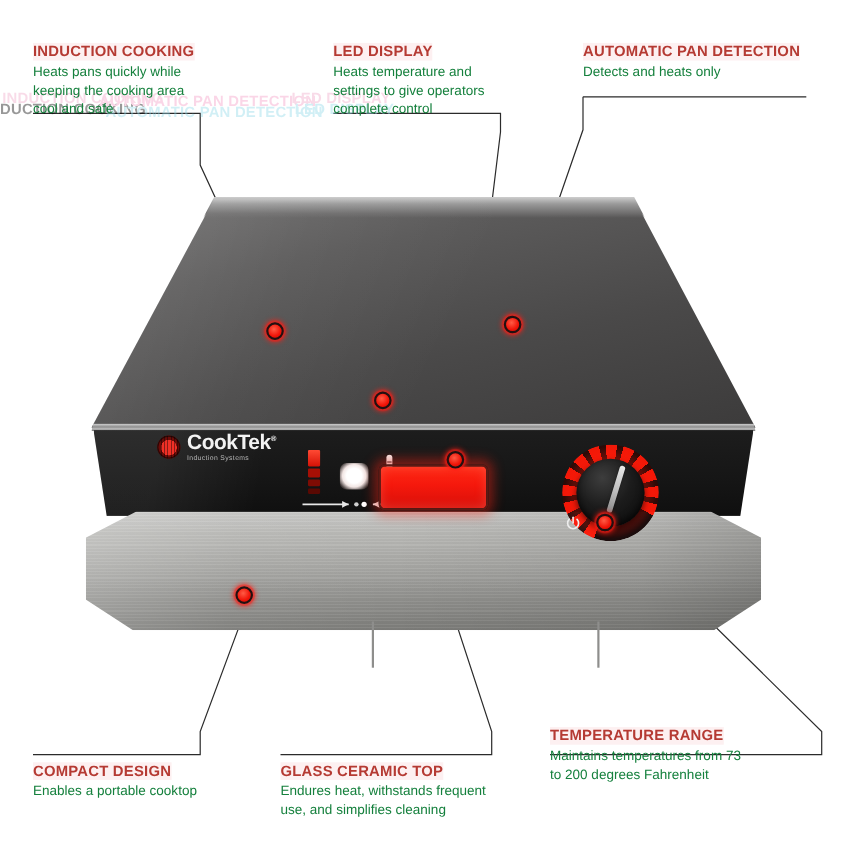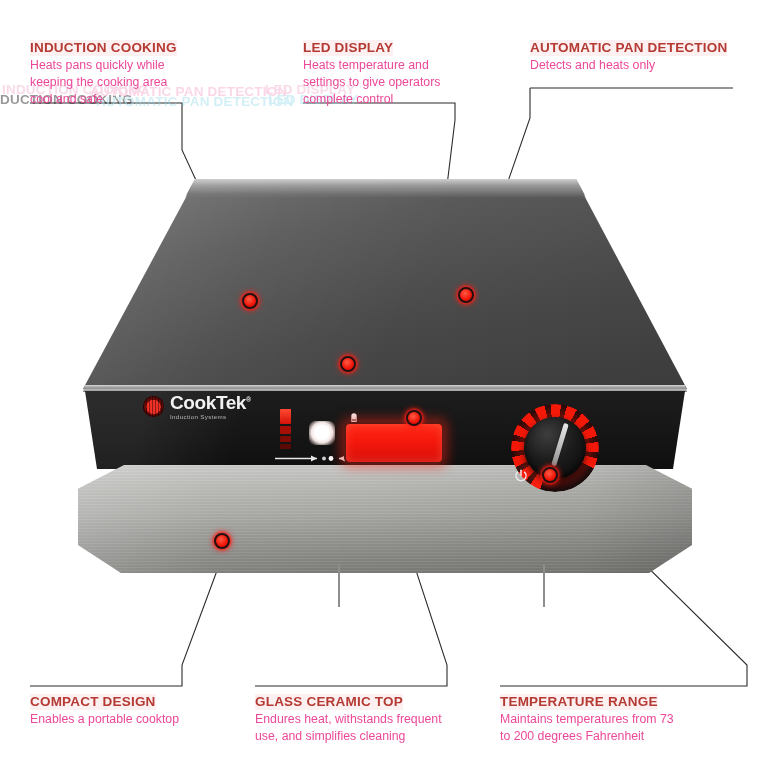--- a/index.html
+++ b/index.html
@@ -11,21 +11,21 @@
   .stage{position:absolute;inset:0;background:#fff;}
 
   
   .callout{position:absolute;}
   .callout .hd{
     font-size:13.5px;font-weight:bold;letter-spacing:.2px;
     color:#b53a33;background:#fdf0f1;display:inline-block;
     line-height:16px;white-space:nowrap;
   }
   .callout .bd{
-    font-size:12.3px;color:#ec4899;line-height:16.2px;
+    font-size:12.3px;color:#15803d;line-height:16.2px;
     margin-top:1px;white-space:nowrap;
   }
   svg.leaders{position:absolute;left:0;top:0;width:770px;height:780px;overflow:visible;}
 
   
   .marker{
     position:absolute;width:20px;height:20px;border-radius:50%;
     background:
       radial-gradient(circle at 50% 50%, rgba(255,40,30,.95) 0 42%, rgba(255,25,20,.55) 52%, rgba(255,20,15,.14) 74%, rgba(255,20,15,0) 100%);
     display:flex;align-items:center;justify-content:center;
@@ -316,19 +316,19 @@
     <div class="hd">COMPACT DESIGN</div>
     <div class="bd">Enables a portable cooktop</div>
   </div>
 
   <div class="callout" style="left:255px;top:692px;">
     <div class="hd">GLASS CERAMIC TOP</div>
     <div class="bd">Endures heat, withstands frequent</div>
     <div class="bd">use, and simplifies cleaning</div>
   </div>
 
-  <div class="callout" style="left:500px;top:692px;">
+  <div class="callout" style="left:500px;top:660px;">
     <div class="hd">TEMPERATURE RANGE</div>
     <div class="bd">Maintains temperatures from 73</div>
     <div class="bd">to 200 degrees Fahrenheit</div>
   </div>
 
 </div>
 
 </body></html>

